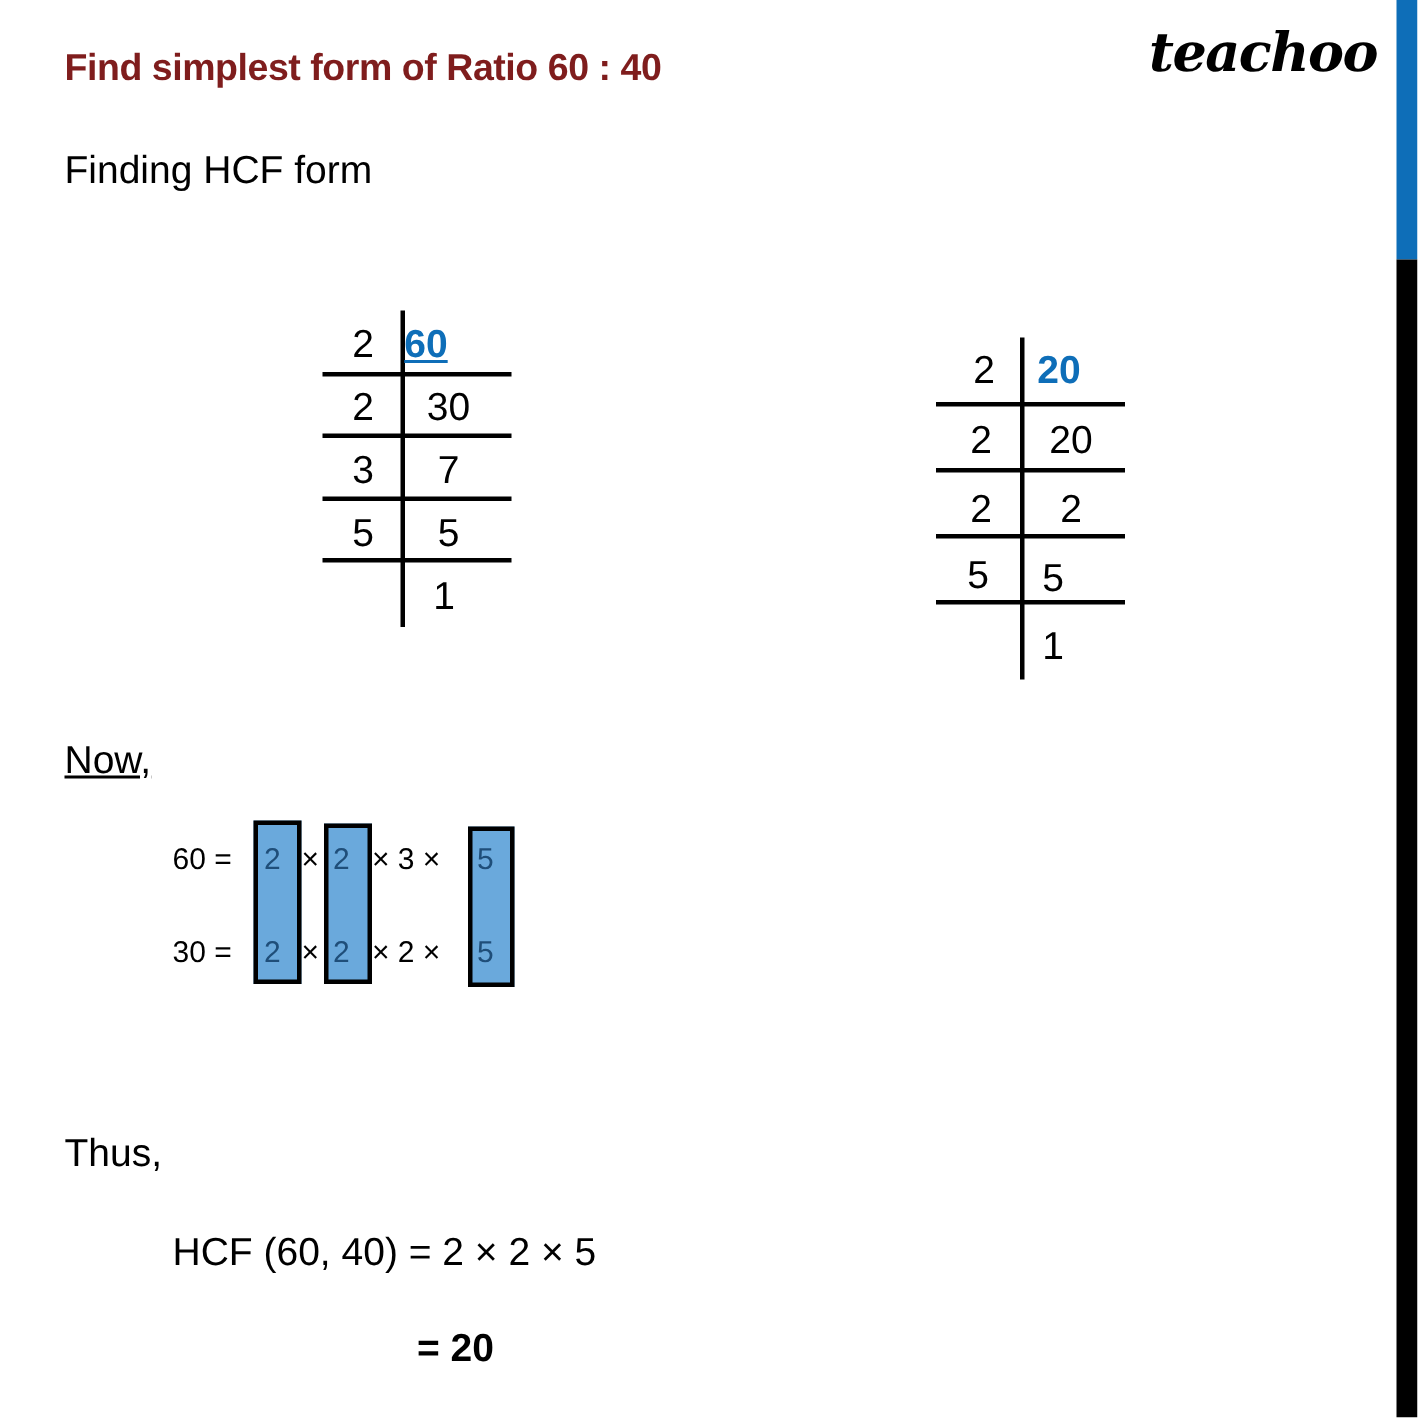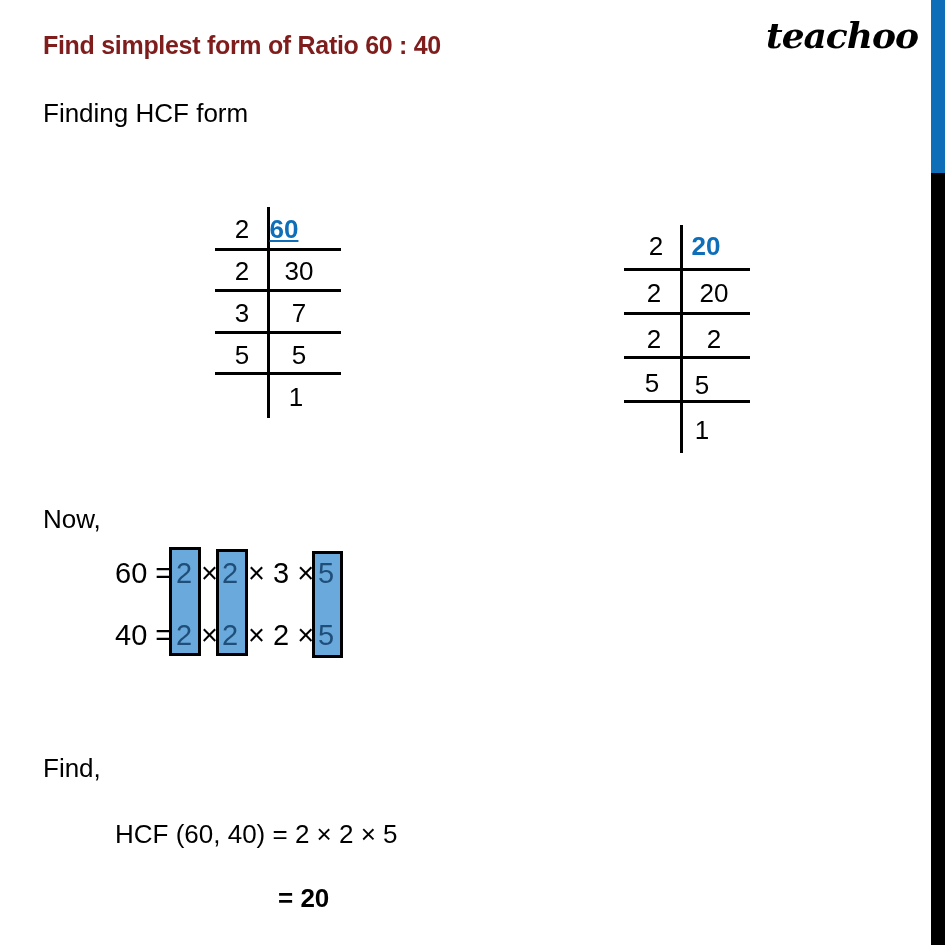--- a/index.html
+++ b/index.html
@@ -50,21 +50,21 @@
       text-align: center; color: #000000;
     }
     .cell.hl { color: #0e6eb8; font-weight: bold; }
 
     
     .hbox {
       position: absolute; background: #6aa9dc;
       border: 3px solid #000000; box-sizing: border-box;
     }
     .eq {
-      position: absolute; font-size: 29px; line-height: 30px;
+      position: absolute; font-size: 20px; line-height: 30px;
       white-space: nowrap; color: #000000;
     }
     .bold { font-weight: bold; }
   </style>
 </head>
 <body>
 
 <div class="edge-bar-blue"></div>
 <div class="edge-bar-black"></div>
 
@@ -111,40 +111,40 @@
 
   <div class="cell" style="left:634px; top:324px; width:40px;">2</div>
   <div class="cell" style="left:694px; top:324px; width:40px;">2</div>
 
   <div class="cell" style="left:632px; top:368px; width:40px;">5</div>
   <div class="cell" style="left:690px; top:370px; width:24px;">5</div>
 
   <div class="cell" style="left:690px; top:415px; width:24px;">1</div>
 </div>
 
-<div class="abs body-text" style="left:43px; top:504px;">Now,</div>
+<div class="abs body-text" style="left:43px; top:491px;text-decoration:underline;">Now,</div>
 
 <div class="hbox" style="left:169px; top:547px; width:32px; height:109px;"></div>
 <div class="hbox" style="left:216px; top:549px; width:32px; height:107px;"></div>
 <div class="hbox" style="left:312px; top:551px; width:31px; height:107px;"></div>
 
 <div>
   <span class="eq" style="left:115px; top:558px;">60 =</span>
   <span class="eq hlnum-wrap" style="left:176px; top:558px; color:#1f4e79;">2</span>
   <span class="eq" style="left:201px; top:558px;">×</span>
   <span class="eq" style="left:222px; top:558px; color:#1f4e79;">2</span>
   <span class="eq" style="left:248px; top:558px;">× 3 ×</span>
   <span class="eq" style="left:318px; top:558px; color:#1f4e79;">5</span>
 </div>
 
 <div>
-  <span class="eq" style="left:115px; top:620px;">40 =</span>
+  <span class="eq" style="left:115px; top:620px;">30 =</span>
   <span class="eq" style="left:176px; top:620px; color:#1f4e79;">2</span>
   <span class="eq" style="left:201px; top:620px;">×</span>
   <span class="eq" style="left:222px; top:620px; color:#1f4e79;">2</span>
   <span class="eq" style="left:248px; top:620px;">× 2 ×</span>
   <span class="eq" style="left:318px; top:620px; color:#1f4e79;">5</span>
 </div>
 
-<div class="abs body-text" style="left:43px; top:753px;">Find,</div>
+<div class="abs body-text" style="left:43px; top:753px;">Thus,</div>
 
 <div class="abs body-text" style="left:115px; top:819px;text-align:right;">HCF (60, 40) = 2 × 2 × 5</div>
 <div class="abs body-text bold" style="left:278px; top:883px;text-align:right;">= 20</div>
 
 </body></html>

